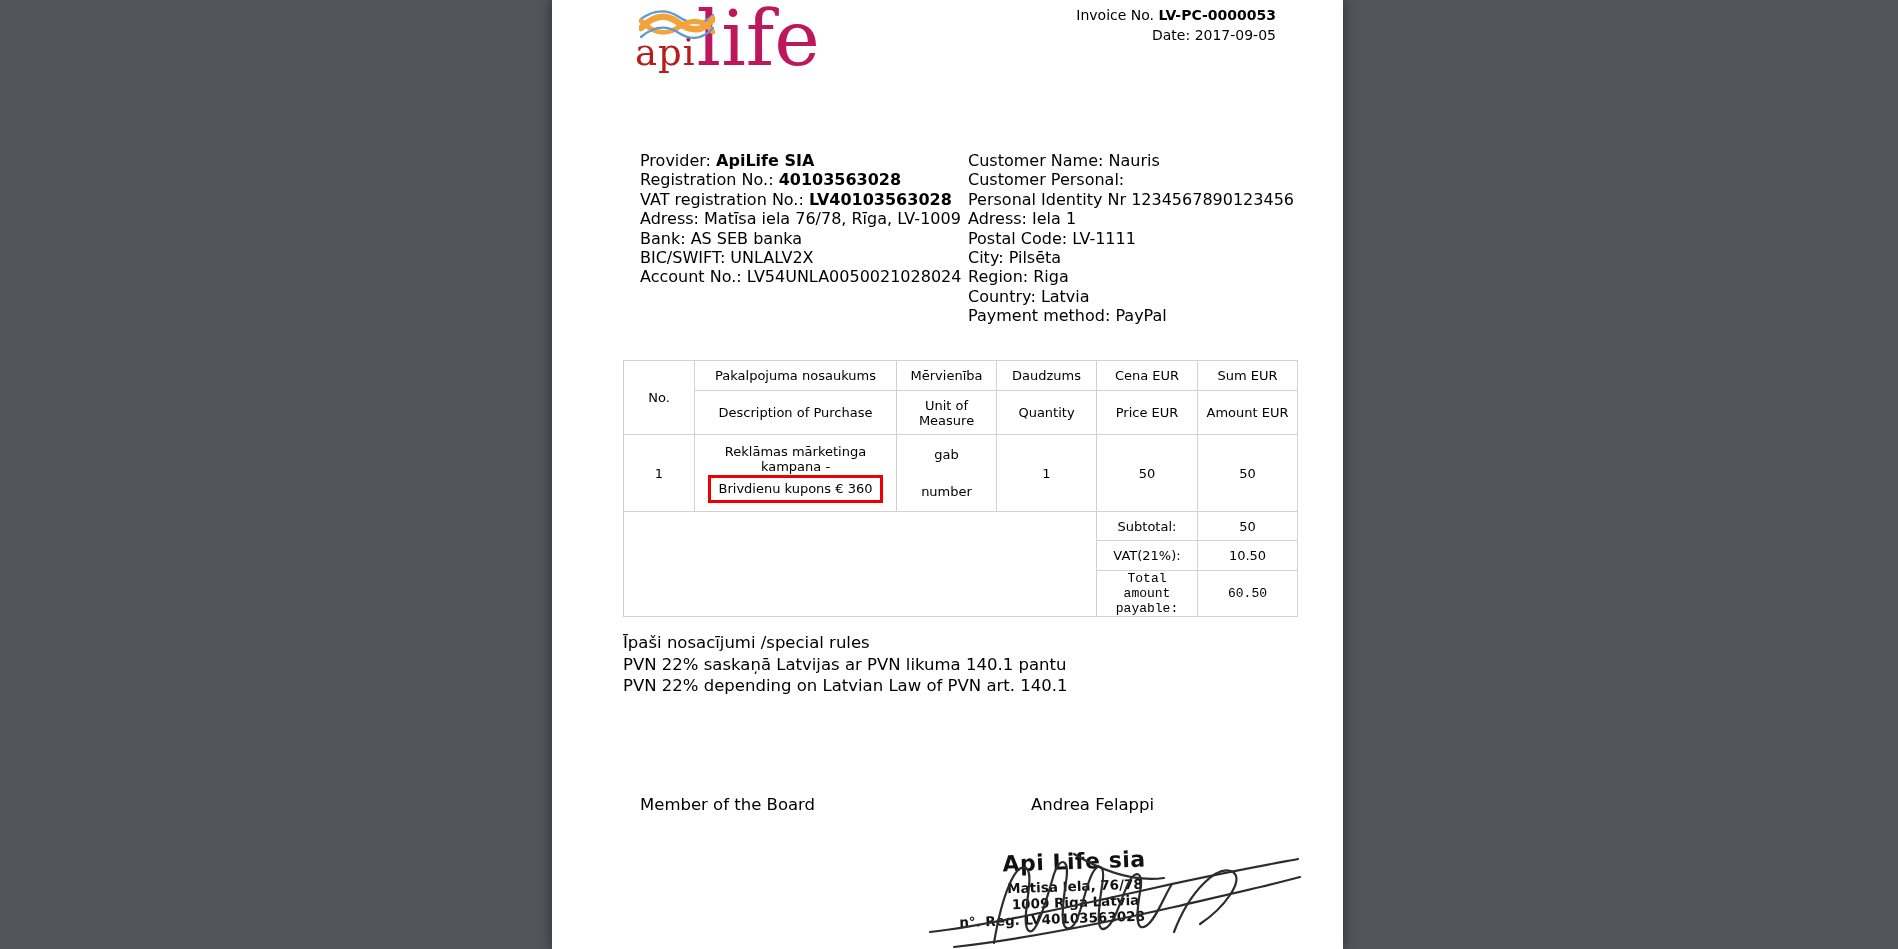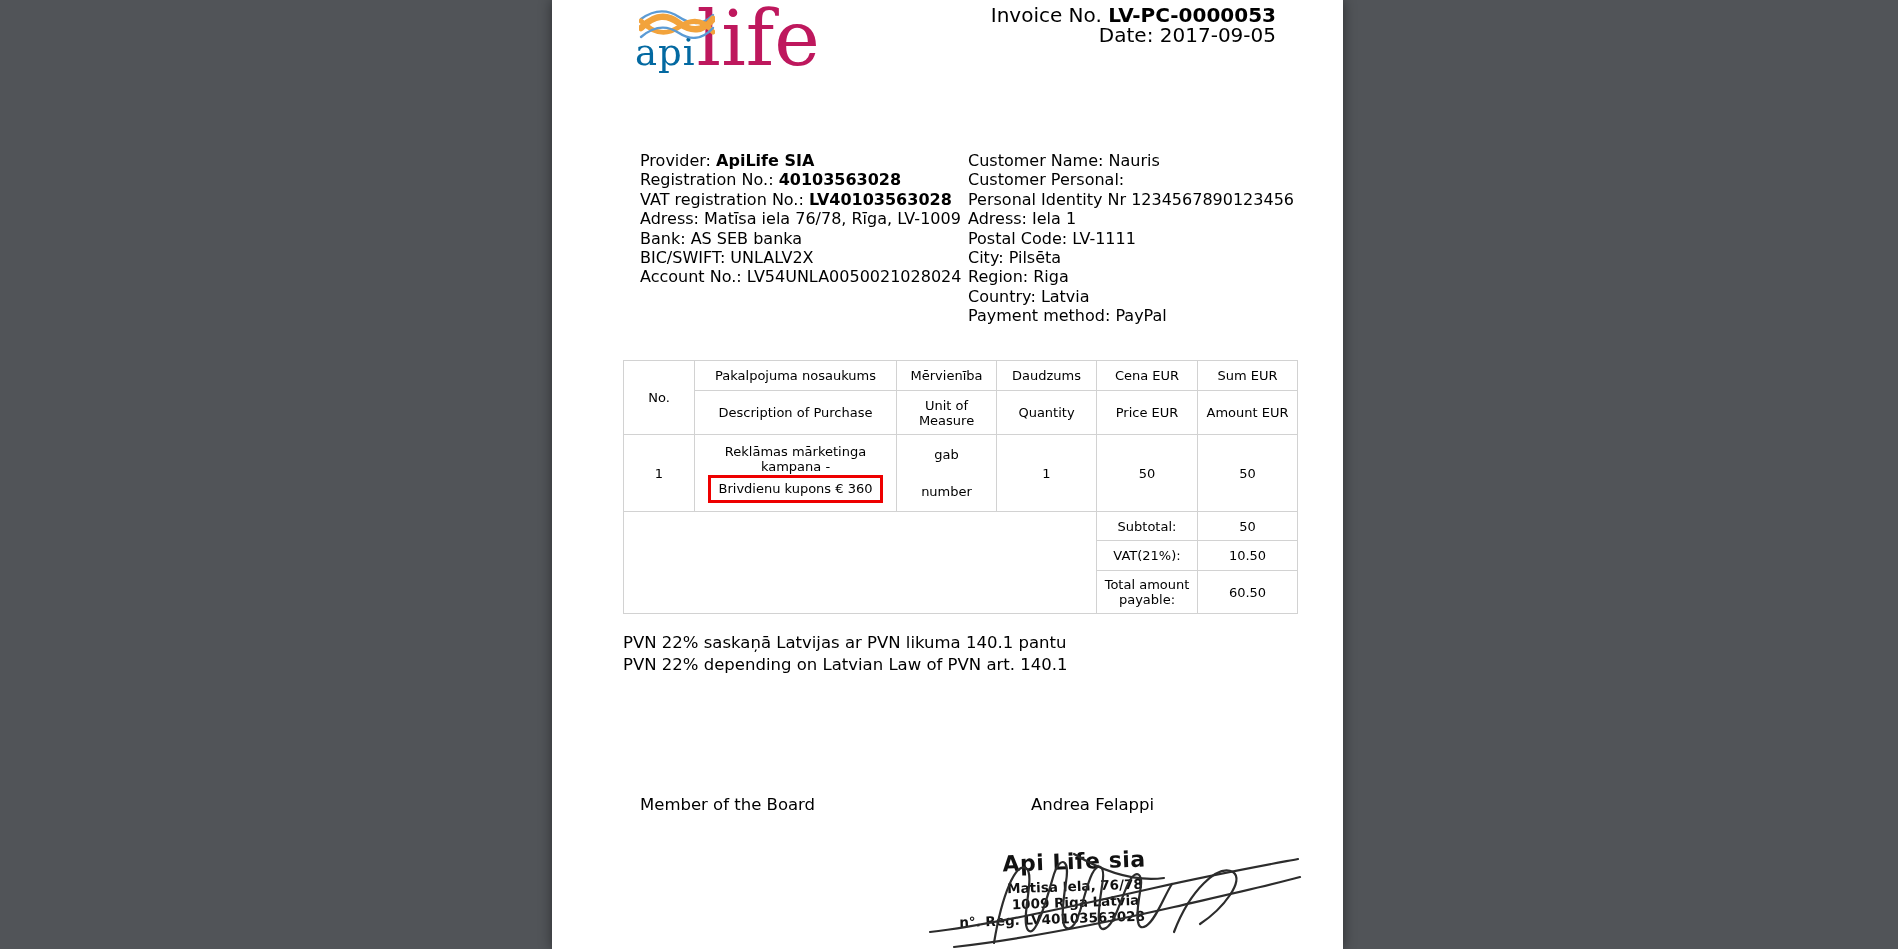--- a/index.html
+++ b/index.html
@@ -11,26 +11,26 @@
     background:#515458; overflow:hidden;
   }
   .page {
     position:absolute; left:552px; top:0; width:791px; height:949px;
     background:#ffffff; box-shadow:0 0 12px rgba(0,0,0,0.45);
     color:#000;
   }
 
   
   .logo { position:absolute; left:83px; top:2px; display:flex; align-items:baseline; height:80px; }
-  .logo .api  { font-family:"DejaVu Serif", serif; font-size:37px; color:#0369a1; letter-spacing:1px; }
+  .logo .api  { font-family:"DejaVu Serif", serif; font-size:37px; color:#b91c1c; letter-spacing:1px; }
   .logo .life { font-family:"DejaVu Serif", serif; font-size:77px; line-height:0.95; color:#be185d; margin-left:1px; }
   .logo-waves { position:absolute; left:4px; top:6px; }
 
   
-  .inv-head { position:absolute; top:6px; right:67px; text-align:right; font-size:20px; line-height:19.5px; }
+  .inv-head { position:absolute; top:6px; right:67px; text-align:right; font-size:14px; line-height:19.5px; }
   .inv-head b { font-weight:bold; }
 
   
   .party { position:absolute; top:151px; font-size:16px; line-height:19.4px; }
   .provider { left:88px; }
   .customer { left:416px; }
   .party b { font-weight:bold; }
 
   
   table.items {
@@ -48,21 +48,21 @@
   td.desc-cell { vertical-align:top; padding-top:9px; line-height:15px; }
   .hl-box {
     display:inline-block; border:3px solid #ee0000;
     padding:3px 8px 4px; margin-top:1px;
   }
   td.unit-cell div.u2 { margin-top:22px; }
   tr.trow td.blank { border:1px solid #d2d2d2; }
   td.tlabel { text-align:right; padding-right:8px; line-height:15px; }
   tr.trow1 td { height:29px; }
   tr.trow2 td { height:30px; }
-  tr.trow3 td { height:43px; }
+  tr.trow3 td { height:43px;font-family:Liberation Mono, monospace; }
 
   
   .rules { position:absolute; left:71px; top:632px; font-size:16.5px; line-height:21.7px; }
   .words { position:absolute; left:71px; top:721px; font-size:16.5px; line-height:21px; }
 
   
   .board-row { position:absolute; top:795px; left:0; width:791px; font-size:16.5px; }
   .board-left  { position:absolute; left:88px; }
   .board-right { position:absolute; left:479px; }
 
@@ -186,20 +186,21 @@
         <td>10.50</td>
       </tr>
       <tr class="trow trow3">
         <td class="tlabel">Total amount payable:</td>
         <td>60.50</td>
       </tr>
     </tbody>
       </table>
 
     <div class="rules">
+      <div>Īpaši nosacījumi /special rules</div>
       <div>PVN 22% saskaņā Latvijas ar PVN likuma 140.1 pantu</div>
       <div>PVN 22% depending on Latvian Law of PVN art. 140.1</div>
     </div>
 
 
     <div class="board-row">
       <span class="board-left">Member of the Board</span>
       <span class="board-right">Andrea Felappi</span>
     </div>
 

